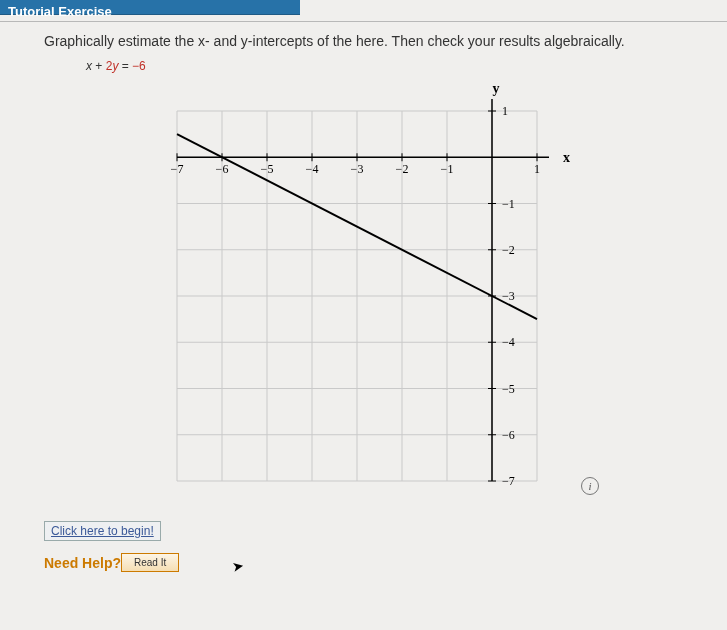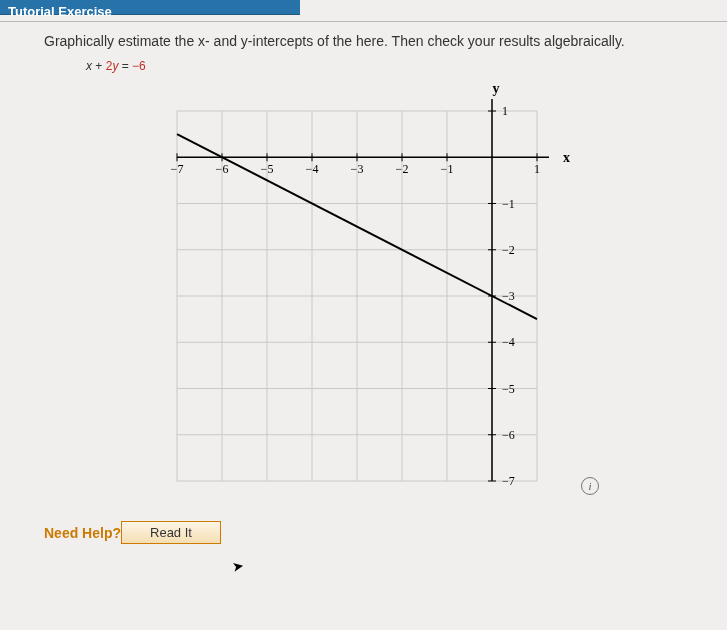--- a/index.html
+++ b/index.html
@@ -93,25 +93,25 @@
   .help-row {
     display: flex;
     align-items: center;
   }
   .need-help {
     font-size: 14px;
     font-weight: bold;
     color: #cc7a00;
   }
   .read-it {
-    font-size: 13px;
+    font-size: 10px;
     color: #333;
     background: linear-gradient(#fdf5e6, #f5deb3);
     border: 1px solid #cc7a00;
-    padding: 3px 28px;
+    padding: 3px 12px;
     cursor: pointer;
   }
   .cursor-arrow {
     position: absolute;
     left: 232px;
     top: 558px;
     font-size: 14px;
     color: #000;
     transform: rotate(-10deg);
   }
@@ -188,19 +188,20 @@
         <text x="339" y="12" font-size="14" font-family="Georgia,serif" font-weight="bold" fill="#000" text-anchor="middle">y</text>
         <line x1="20" y1="53.125" x2="380" y2="238.125" stroke="#000" stroke-width="2"></line>
       </svg>
     <div class="info-icon">
       <span>i</span>
     </div>
   </div>
 </div>
 
 <div class="footer">
+  <a class="begin-link">Click here to begin!</a>
   <div class="help-row">
     <span class="need-help">Need Help?</span>
     <button class="read-it">Read It</button>
   </div>
 </div>
 
 <div class="cursor-arrow">➤</div>
 
 </body></html>

